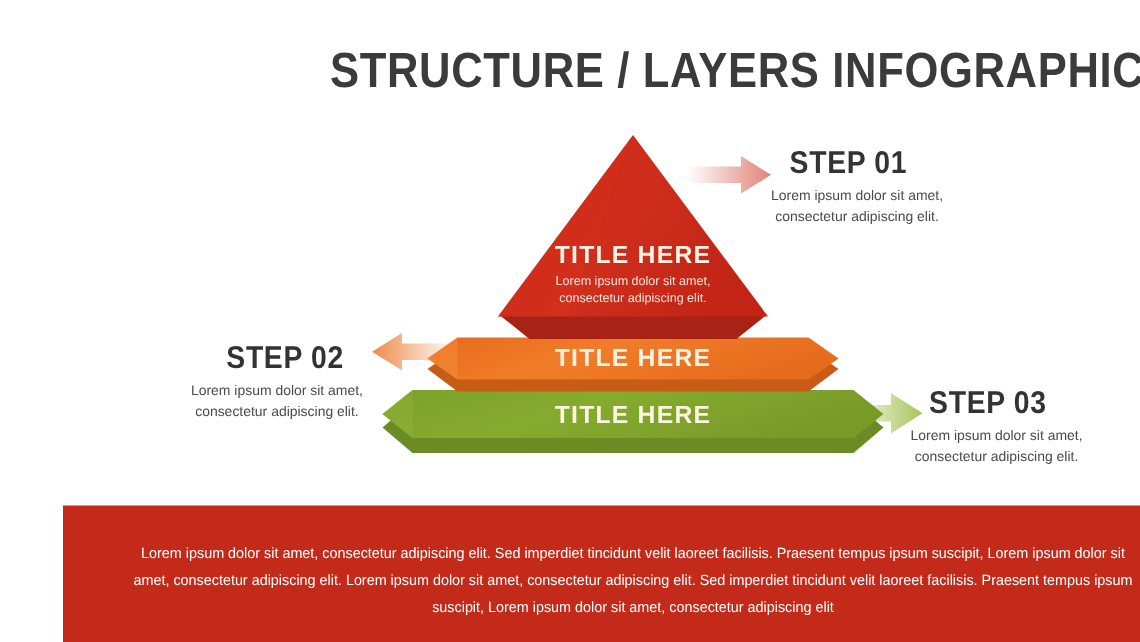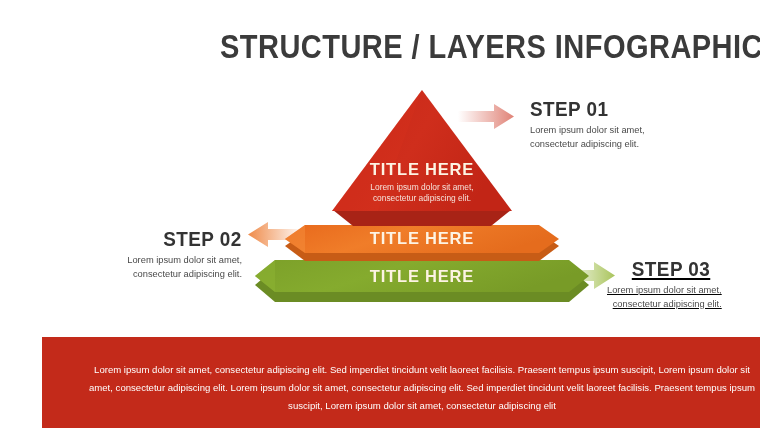--- a/index.html
+++ b/index.html
@@ -79,25 +79,25 @@
     line-height: 1.05;
   }
   .step-desc {
     font-family: "Liberation Sans", sans-serif;
     font-size: 9.3px;
     color: #4a4a4a;
     line-height: 1.45;
     margin-top: 4px;
     white-space: nowrap;
   }
-  #step-01 { left: 488px; top: 98px; text-align: left; }
+  #step-01 { left: 472px; top: 98px; text-align: center; }
   #step-01 .step-title { transform-origin: left center; }
-  #step-02 { right: 560px; top: 228px; text-align: right; }
+  #step-02 { right: 560px; top: 228px; text-align: center; }
   #step-02 .step-title { transform-origin: right center; }
-  #step-03 { left: 565px; top: 258px; text-align: right; text-decoration: underline; }
+  #step-03 { left: 565px; top: 258px; text-align: center; }
   #step-03 .step-title { transform-origin: left center; }
 
   
   #footer-band {
     position: absolute;
     left: 0;
     top: 337px;
     width: 760px;
     height: 102px;
     background: #c32a1a;

